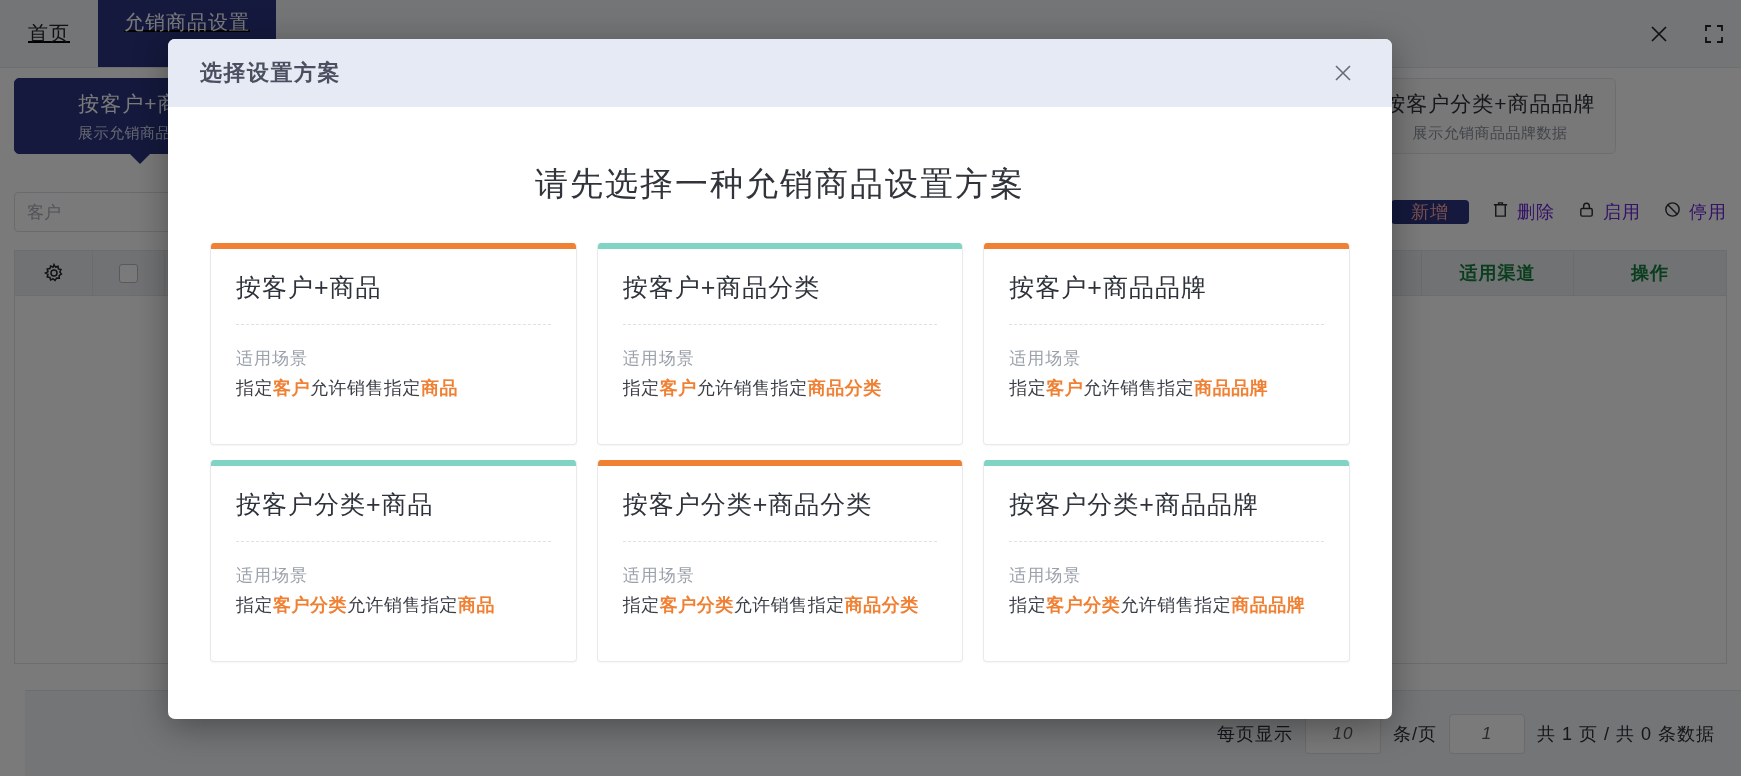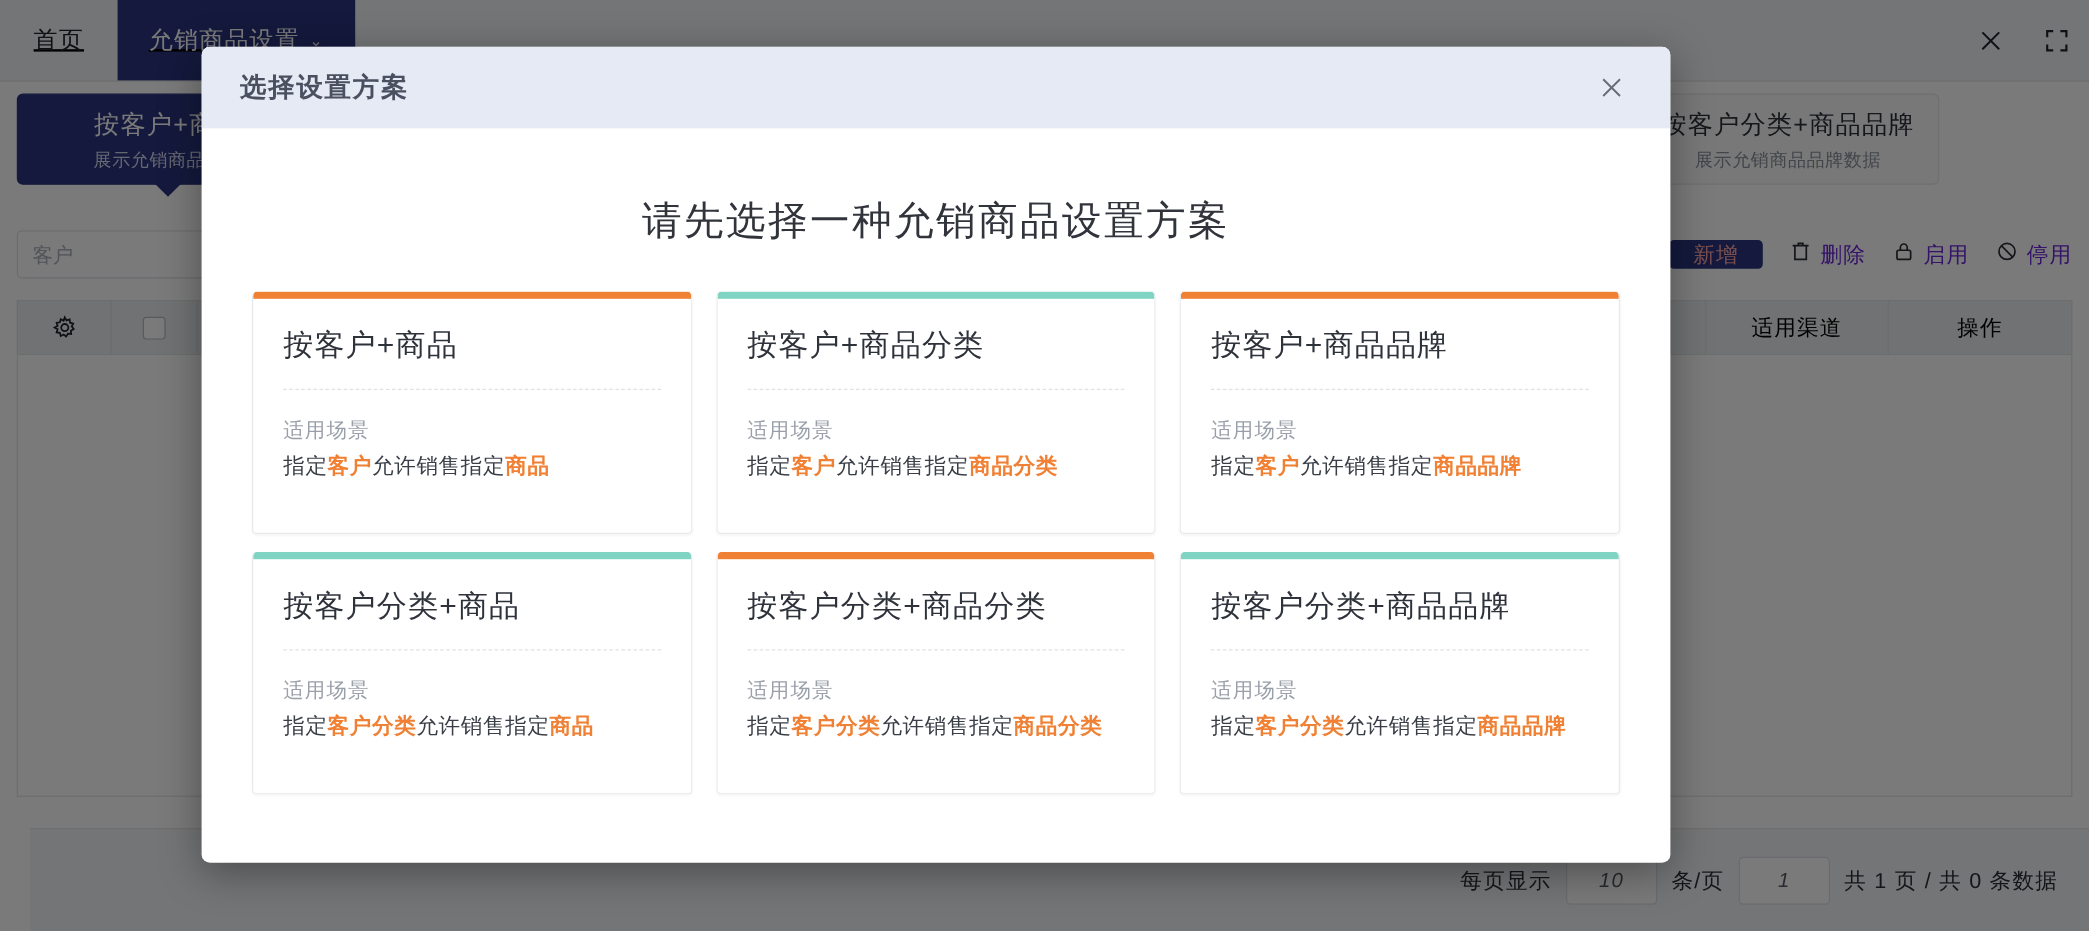--- a/index.html
+++ b/index.html
@@ -25,20 +25,21 @@
     display: flex; align-items: center; justify-content: center;
     padding: 0 28px; font-size: 20px; color: #20242c;
     letter-spacing: 1px;
   }
   .tab-active {
     display: flex; align-items: center; justify-content: center;
     gap: 8px;
     padding: 0 26px;
     background: #2b3580; color: #ffffff; font-size: 20px;
     letter-spacing: 1px;
+    flex-direction: column;
   }
   .chev { font-size: 13px; opacity: .85; }
   .win-ctrls {
     position: absolute; top: 0; right: 0; height: 68px;
     display: flex; align-items: center;
   }
   .win-btn {
     width: 55px; height: 68px;
     display: flex; align-items: center; justify-content: center;
   }
@@ -101,21 +102,21 @@
 
   
   .table-head {
     position: absolute; top: 250px; left: 14px; right: 14px; height: 46px;
     display: flex; align-items: stretch;
     background: #eceef1;
     border: 1px solid #e0e3e7;
   }
   .th {
     display: flex; align-items: center; justify-content: center;
-    font-size: 18px; font-weight: normal; color: #000000;
+    font-size: 18px; font-weight: bold; color: #15803d;
     border-right: 1px solid #dfe2e6;
     letter-spacing: 1px;
   }
   .th-gear  { width: 78px; }
   .th-check { width: 72px; }
   .th-flex  { flex: 1; }
   .th-fixed { width: 152px; }
   .chk-box {
     width: 19px; height: 19px; border: 1px solid #b7bcc4;
     border-radius: 3px; background: #fff;

